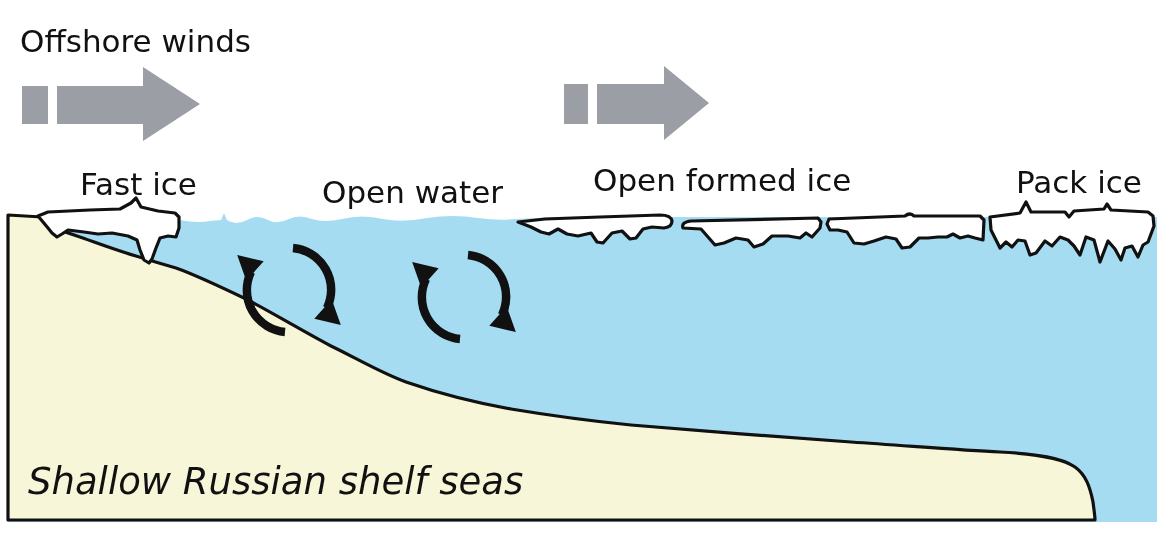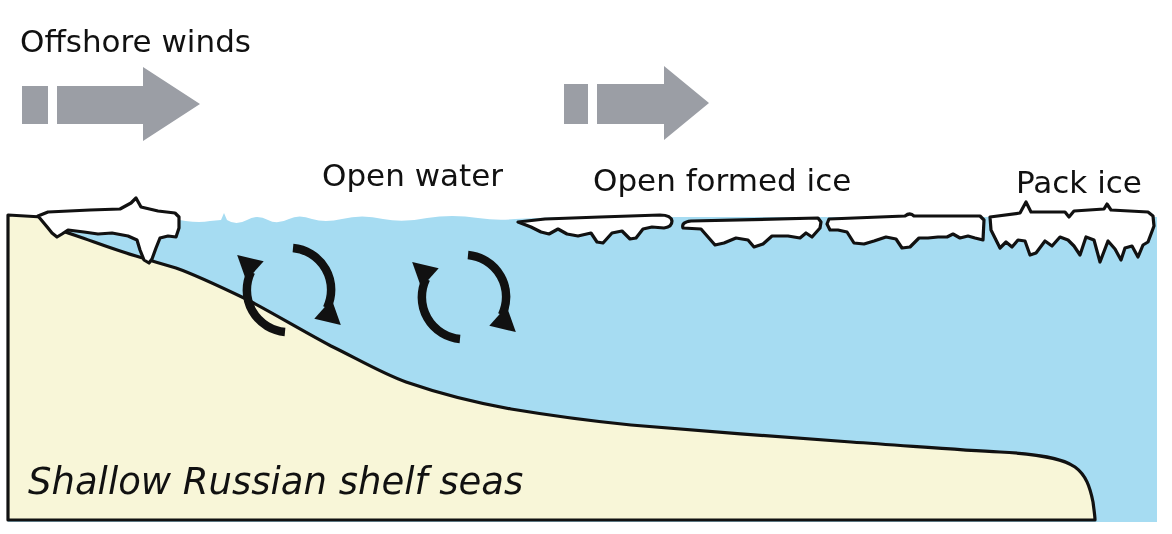--- a/index.html
+++ b/index.html
@@ -115,17 +115,18 @@
       <path class="wind" d="M 57 86 L 143 86 L 143 67 L 200 104 L 143 141 L 143 124 L 57 124 Z"></path>
     </g>
 
     <g>
       <rect class="wind" x="564" y="84" width="24" height="40"></rect>
       <path class="wind" d="M 597 84 L 664 84 L 664 66 L 709 103 L 664 140 L 664 124 L 597 124 Z"></path>
     </g>
   </svg>
 
   <div class="lbl" style="left:20px;top:24px;text-align:center;">Offshore winds</div>
-  <div class="lbl" style="left:322px;top:158px;">Open water</div>
+  <div class="lbl" style="left:80px;top:167px;">Fast ice</div>
+  <div class="lbl" style="left:322px;top:175px;">Open water</div>
   <div class="lbl" style="left:593px;top:163px;">Open formed ice</div>
   <div class="lbl" style="left:1004px;top:165px;margin-left:12px;">Pack ice</div>
   <div class="lbl italic" style="left:28px;top:462px;">Shallow Russian shelf seas</div>
 </div>
 
 </body></html>

